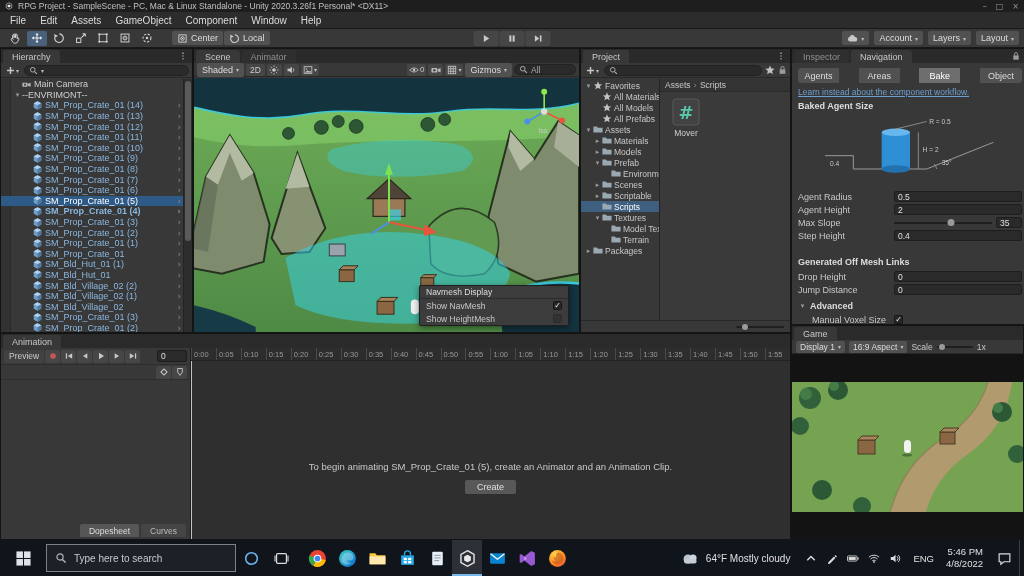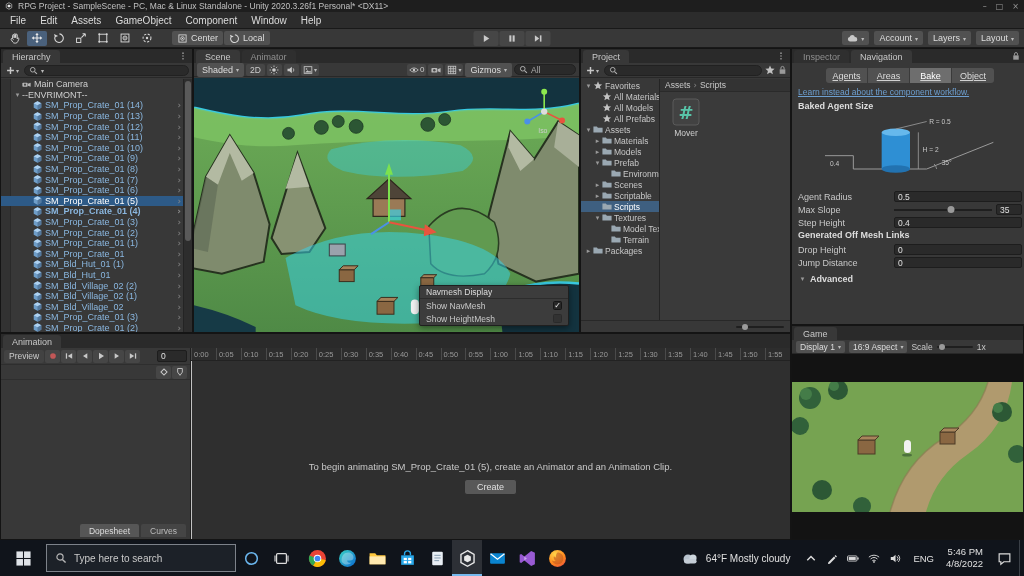--- a/index.html
+++ b/index.html
@@ -92,28 +92,28 @@
 .filelbl{font-size:8.5px;color:#cfcfcf;}
 .pfoot{position:absolute;bottom:0;left:0;right:0;height:12px;background:#383838;border-top:1px solid #282828;display:flex;align-items:center;justify-content:flex-end;padding:0 6px;}
 .zoomslider,.gslider{width:48px;height:8px;position:relative;}
 .ztrack{position:absolute;top:3.5px;left:0;right:0;height:1.6px;background:#1f1f1f;border-radius:1px;}
 .zknob{position:absolute;top:1px;left:6px;width:6px;height:6px;border-radius:50%;background:#9a9a9a;}
 .zknob.left{left:2px;}
 
 #inspector{left:791px;top:48px;width:248px;height:277px;}
 #inspector .vscroll{top:14px;bottom:0;}
 .icontent{position:absolute;top:14px;left:0;right:10px;bottom:0;padding:3px 6px;overflow:hidden;font-size:9px;}
-.subtabs{display:flex;justify-content:center;margin:2px 0 4px;text-decoration:underline;}
+.subtabs{display:flex;justify-content:space-between;margin:2px 0 4px;}
 .subtab{min-width:42px;height:15px;background:#515151;display:flex;align-items:center;justify-content:center;font-size:9px;color:#ddd;border-right:1px solid #3a3a3a;padding:0 4px;}
 .subtab:first-child{border-radius:3px 0 0 3px;}
 .subtab:last-child{border-radius:0 3px 3px 0;border-right:none;}
 .subtab.active{background:#6e6e6e;color:#fff;}
 .navlink{color:#6d9fd0;text-decoration:underline;font-size:8.5px;margin:1px 0 4px;}
 .isection{font-weight:bold;color:#ddd;margin:3px 0;}
-.mt{margin-top:1px;}
+.mt{margin-top:15px;}
 .diagram{margin:1px 0 4px;}
 .diagram svg{width:100%;height:70px;}
 .irow{height:13px;display:flex;align-items:center;}
 .ilbl{width:96px;flex:none;color:#c8c8c8;white-space:nowrap;overflow:hidden;}
 .indent .ilbl{padding-left:14px;}
 .ifield{background:#2a2a2a;border:1px solid #1d1d1d;border-radius:2px;height:11px;display:flex;align-items:center;padding:0 3px;color:#e0e0e0;font-size:8.5px;}
 .ifield.grow{flex:1;}
 .ifield.w28{width:26px;flex:none;margin-left:4px;}
 .slider{flex:1;height:11px;position:relative;}
 .strack{position:absolute;top:5px;left:0;right:0;height:1.6px;background:#1f1f1f;}
@@ -1072,20 +1072,24 @@
           <path d="M140 66 A12 12 0 0 0 137 60" fill="none" stroke="#9a9a9a"></path>
           <text x="146" y="61" font-size="8" fill="#c8c8c8">35°</text>
         </svg>
       </div>
       <div>
           <div class="irow">
             <span class="ilbl">Agent Radius</span>
             <div class="ifield grow">0.5</div>
           </div>
           <div class="irow">
+            <span class="ilbl">Agent Height</span>
+            <div class="ifield grow">2</div>
+          </div>
+          <div class="irow">
             <span class="ilbl">Max Slope</span>
             <div class="slider">
               <div class="strack"></div>
               <div class="sknob" style="left: 58%;"></div>
             </div>
             <div class="ifield w28">35</div>
           </div>
           <div class="irow">
             <span class="ilbl">Step Height</span>
             <div class="ifield grow">0.4</div>
@@ -1098,20 +1102,26 @@
             <div class="ifield grow">0</div>
           </div>
           <div class="irow">
             <span class="ilbl">Jump Distance</span>
             <div class="ifield grow">0</div>
           </div>
         </div>
       <div class="foldhdr">
           <span class="fold">▾</span>
           <span>Advanced</span>
+        </div>
+      <div class="indent">
+          <div class="irow">
+            <span class="ilbl">Manual Voxel Size</span>
+            <span class="cb checked"></span>
+          </div>
         </div>
     </div>
     <div class="vscroll">
         <div class="thumb" style="top:2px;height:210px;"></div>
       </div>
   </div>
 
   <div id="game" class="panel">
     <div class="tabbar">
       <div class="tab active">

